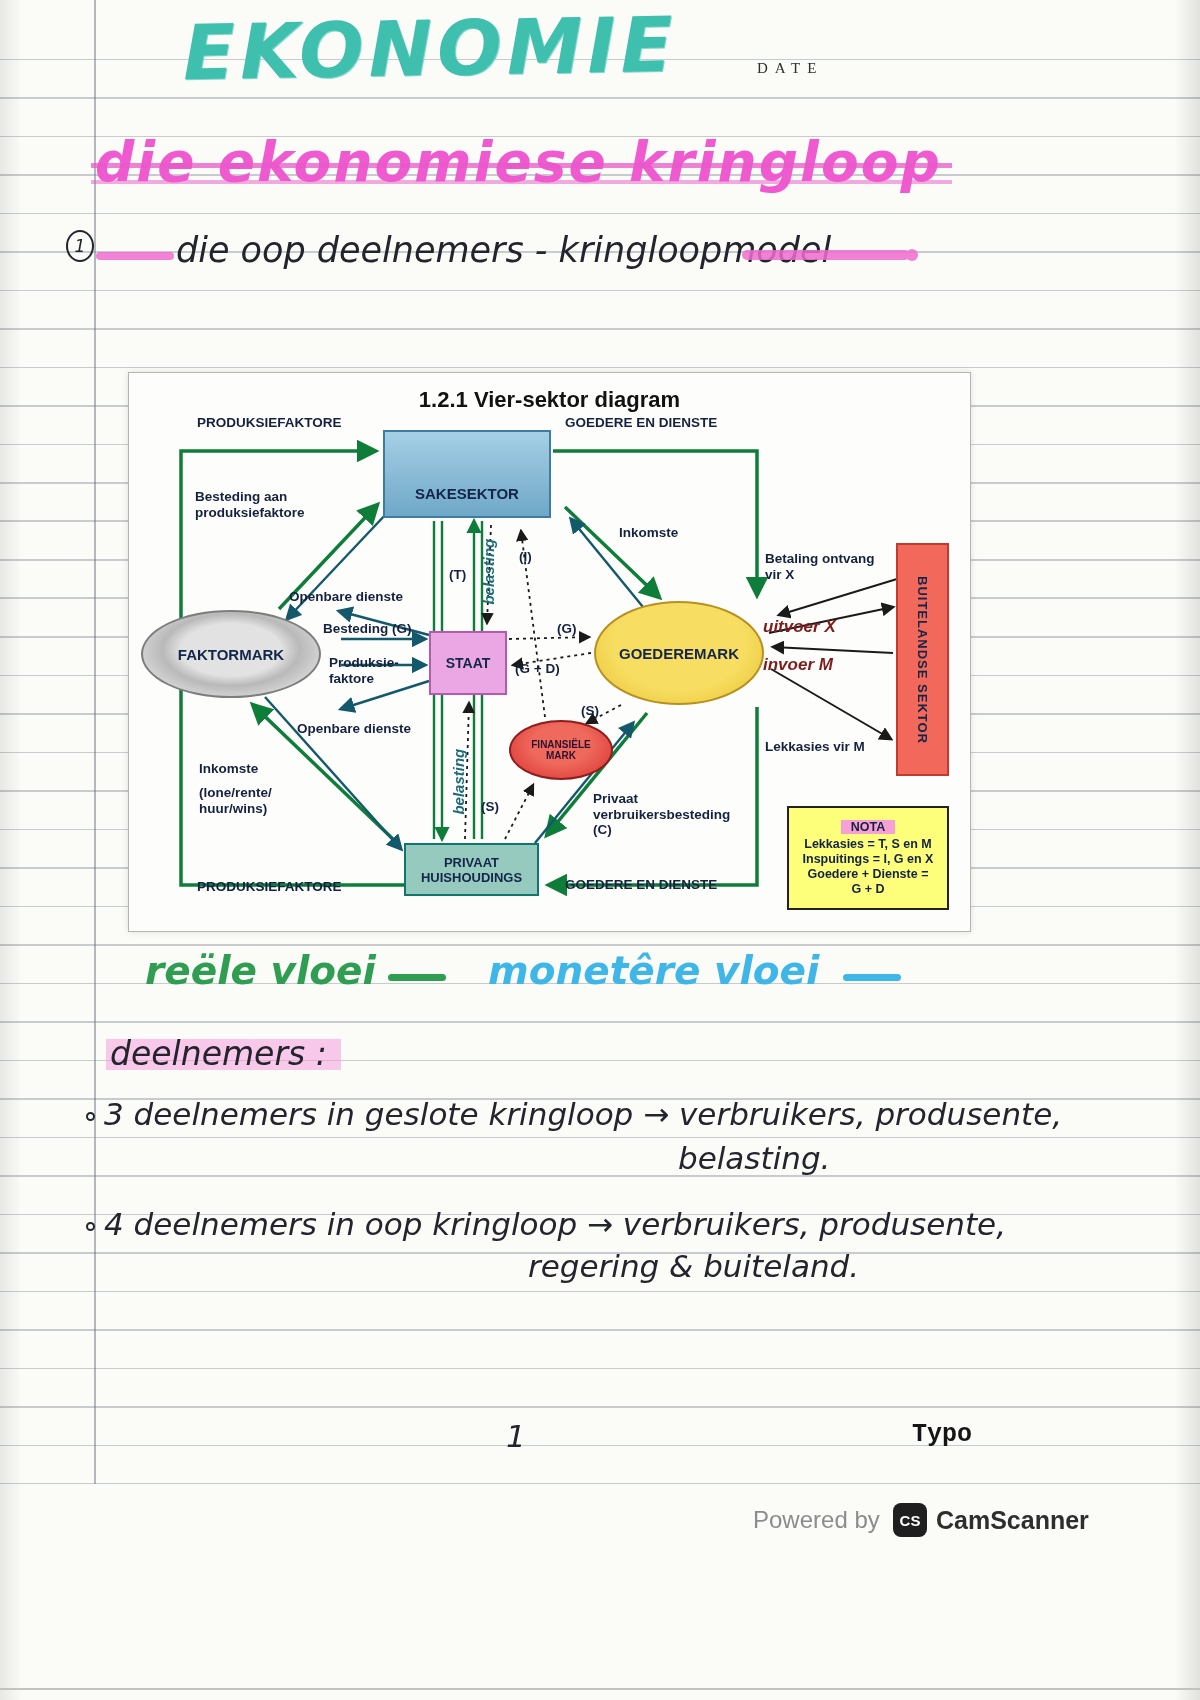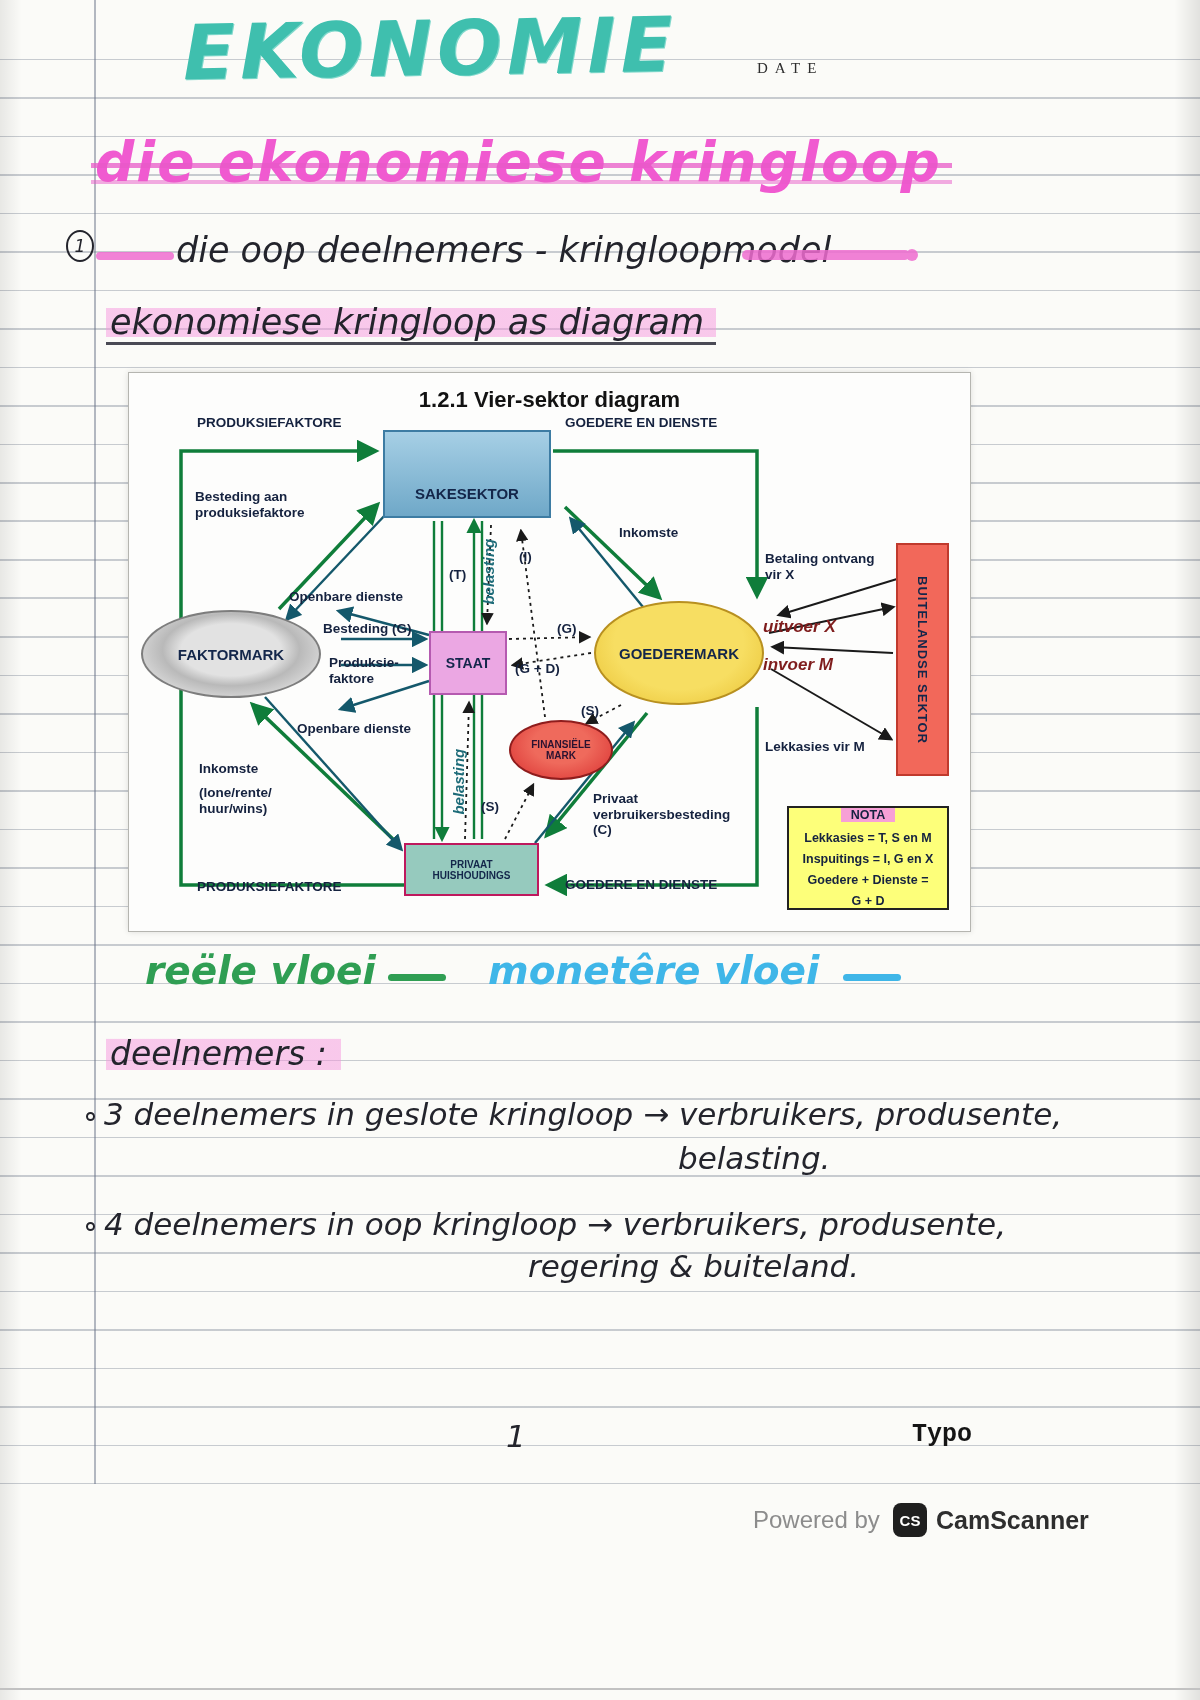--- a/index.html
+++ b/index.html
@@ -44,29 +44,29 @@
     font-family:"Liberation Sans",sans-serif;font-weight:bold;color:#13264a}
   .n-sake{left:254px;top:57px;width:168px;height:88px;font-size:15px;align-items:flex-end;padding-bottom:14px;
     background:linear-gradient(#a6cfe5,#6fa8c8);border:2px solid #3d7ca3}
   .n-fakt{left:12px;top:237px;width:180px;height:88px;font-size:15px;border-radius:50%;
     background:radial-gradient(ellipse at 50% 45%,#e2e2e2 0 40%,#b9b9b9 55%,#d6d6d6 75%,#a9a9a9 100%);border:2px solid #7d7d7d}
   .n-staat{left:300px;top:258px;width:78px;height:64px;font-size:14px;background:#eba7e3;border:2px solid #b55ab0}
   .n-goed{left:465px;top:228px;width:170px;height:104px;font-size:15px;border-radius:50%;
     background:radial-gradient(ellipse at 50% 40%,#f7de62 0 55%,#e8c030 100%);border:2px solid #b89020}
   .n-fin{left:380px;top:347px;width:104px;height:60px;font-size:10px;border-radius:50%;color:#2a1230;
     background:radial-gradient(ellipse at 50% 40%,#ef6a5c 0 40%,#d93030 100%);border:2px solid #8f1d1d;padding:0 10px}
-  .n-priv{left:275px;top:470px;width:135px;height:53px;font-size:10px;background:#96cabe;border:2px solid #be185d;padding:0 6px}
+  .n-priv{left:275px;top:470px;width:135px;height:53px;font-size:13px;background:#96cabe;border:2px solid #0f766e;padding:0 6px}
   .n-buit{left:767px;top:170px;width:53px;height:233px;font-size:13px;background:#f2685a;border:2px solid #c03a2d;
     writing-mode:vertical-rl;letter-spacing:1px}
   .dl{position:absolute;z-index:2;font-family:"Liberation Sans",sans-serif;font-weight:bold;font-size:13.5px;
     color:#15223f;line-height:1.15}
   .dl.rot{transform:rotate(-90deg);font-style:italic;color:#1d6b78;font-size:15px;font-weight:600;text-align:center}
   .dl.script{font-style:italic;color:#7f1d1d;font-size:17px;font-weight:700}
   .nota{position:absolute;left:658px;top:433px;width:162px;height:104px;z-index:2;background:#fdff7a;
-    border:2px solid #222;display:flex;flex-direction:column;align-items:center;justify-content:center;gap:7px;
+    border:2px solid #222;display:flex;flex-direction:column;align-items:center;justify-content:center;gap:1px;
     font-family:"Liberation Sans",sans-serif;font-weight:bold;font-size:12.5px;color:#15223f;text-align:center}
   .nota .nt{background:#f7a0d6;padding:0 10px;margin-bottom:2px}
 
   
   .leg-green{position:absolute;left:145px;top:948px;font-size:39px;font-weight:700;font-style:italic;color:#2f9e53}
   .leg-blue{position:absolute;left:488px;top:948px;font-size:39px;font-weight:700;font-style:italic;color:#3fb6e8}
   .dash{position:absolute;height:7px;border-radius:4px}
   .dash-g{left:388px;top:974px;width:58px;background:#2f9e53}
   .dash-b{left:843px;top:974px;width:58px;background:#3fb6e8}
   .deel{position:absolute;left:106px;top:1032px;font-size:33px;padding:2px 14px 2px 4px;
@@ -99,21 +99,20 @@
   <div class="bottom-line"></div>
 
   <div class="title">EKONOMIE</div>
   <div class="date">DATE</div>
   <div class="subtitle">die ekonomiese kringloop</div>
 
   <div class="circle-num">1</div>
   <div class="pinkbar pb1"></div>
   <div class="hw line1">die oop deelnemers - kringloopmodel</div>
   <div class="pinkbar pb2"></div>
-  <div class="hw line2">ekonomiese kringloop as diagram</div>
 
   <div class="diagram">
     <div class="dg-title">1.2.1 Vier-sektor diagram</div>
 
     <svg class="arrows" viewBox="0 0 843 560">
       <defs>
         <marker id="mg" viewBox="0 0 10 10" refX="8" refY="5" markerWidth="6.5" markerHeight="6.5" orient="auto-start-reverse">
           <path d="M0,0 L10,5 L0,10 z" fill="#0f7d3a"></path>
         </marker>
         <marker id="md" viewBox="0 0 10 10" refX="8" refY="5" markerWidth="7" markerHeight="7" orient="auto-start-reverse">

